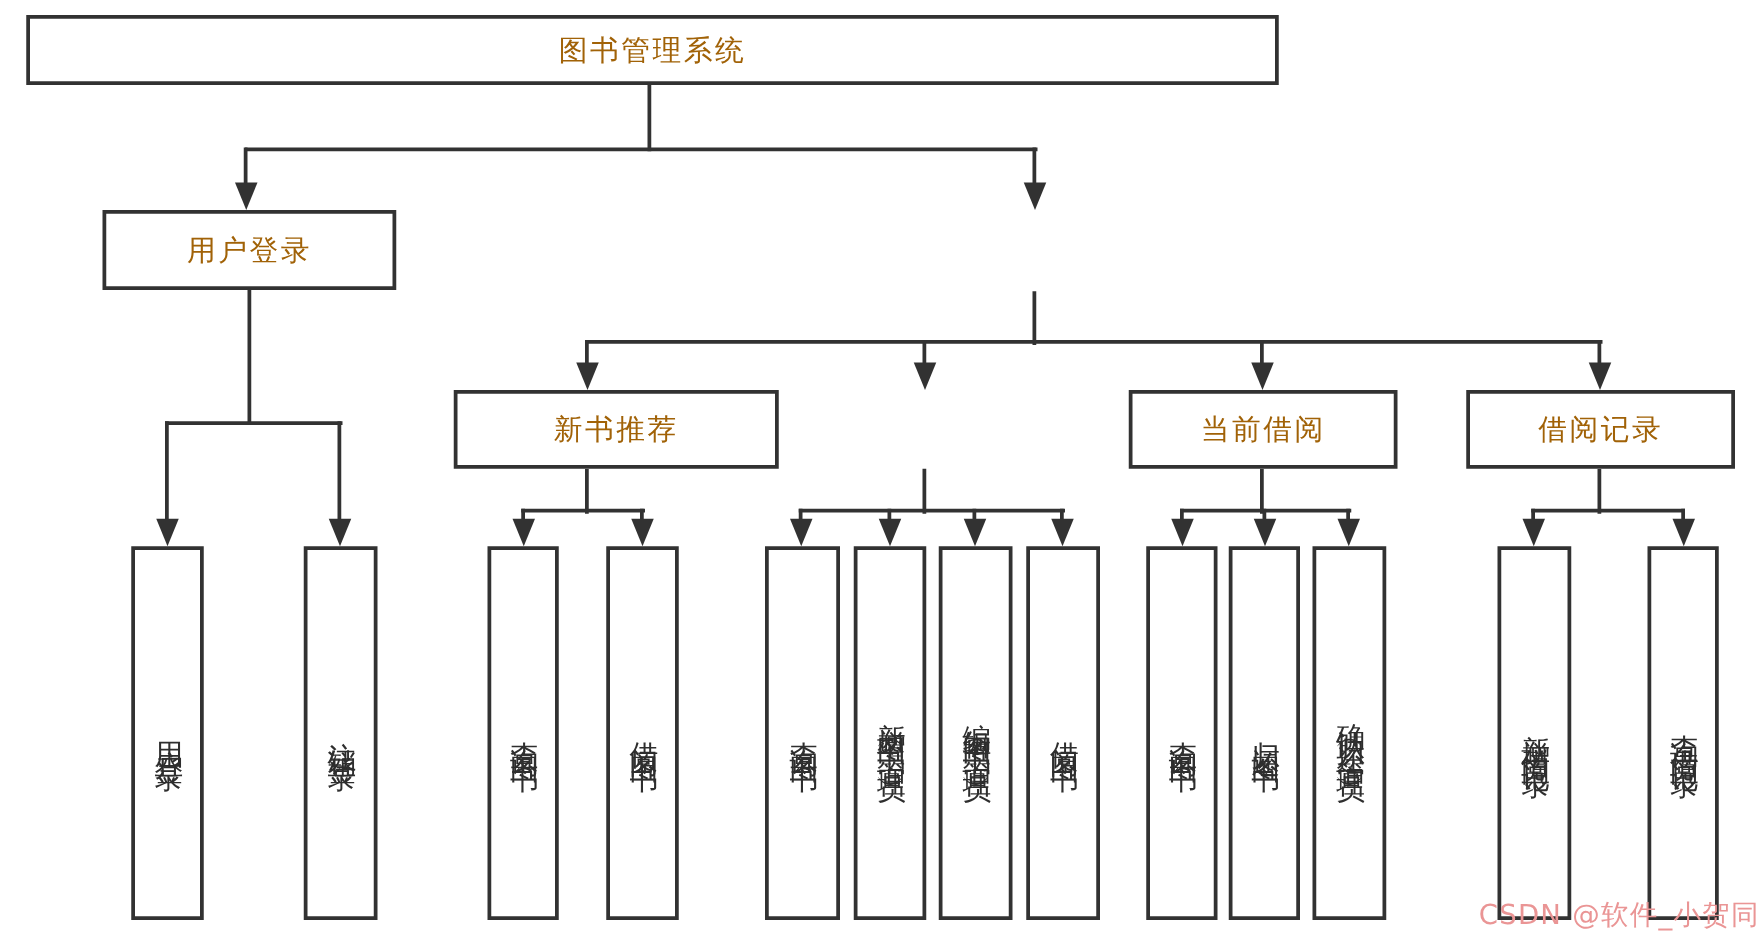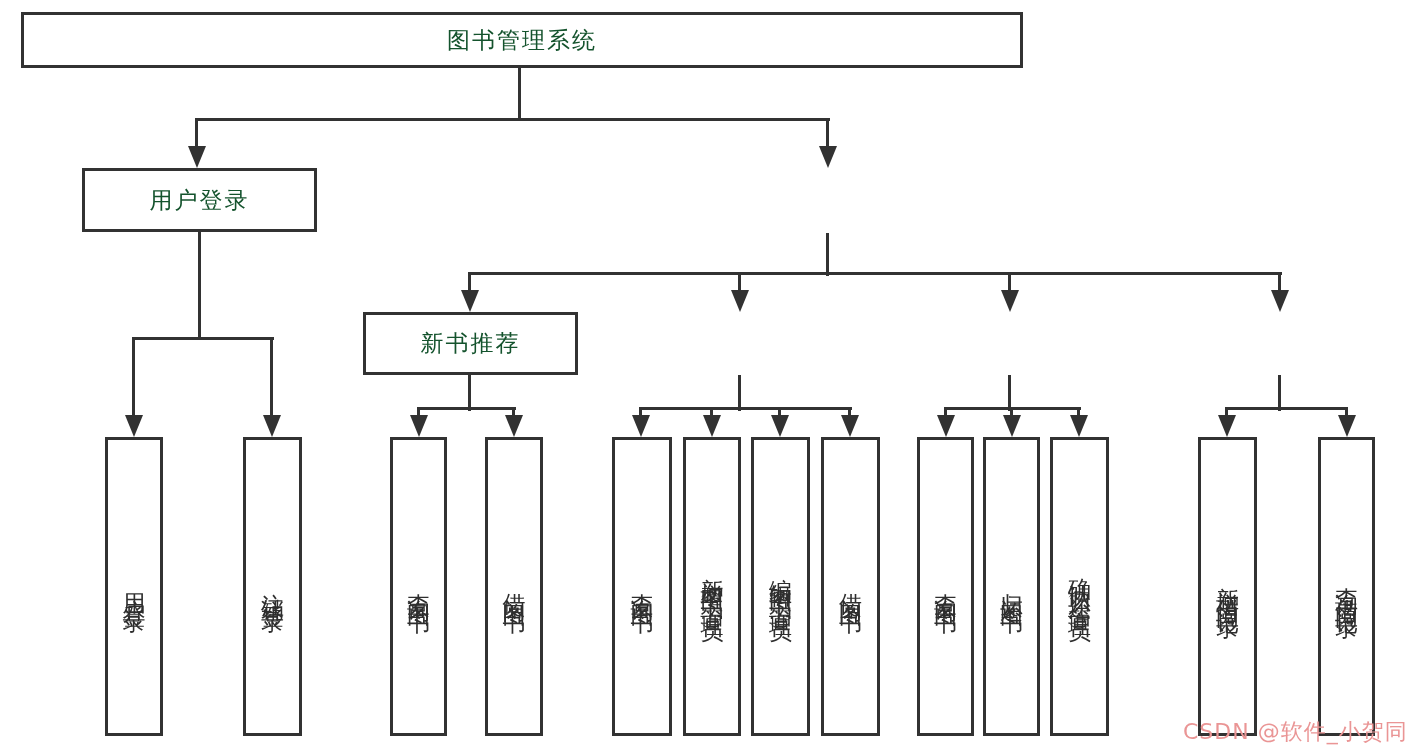--- a/index.html
+++ b/index.html
@@ -4,21 +4,21 @@
 <style>
   html,body{margin:0;padding:0;background:#fff;}
   #canvas{
     position:relative;width:1405px;height:747px;background:#ffffff;
     font-family:"DejaVu Sans","Liberation Sans",sans-serif;
     color:#2e2e2e;overflow:hidden;
   }
   .box{
     position:absolute;box-sizing:border-box;border:3px solid #323232;background:#fff;
     display:flex;align-items:center;justify-content:center;
-    font-size:23px;letter-spacing:2px;color:#14532d;z-index:2;
+    font-size:23px;letter-spacing:2px;color:#a16207;z-index:2;
   }
   .leaf{
     position:absolute;box-sizing:border-box;border:3px solid #323232;background:#fff;
     display:flex;align-items:center;justify-content:center;z-index:2;
   }
   .vtext{
     writing-mode:vertical-rl;text-orientation:mixed;
     font-size:23px;letter-spacing:6px;line-height:1;color:#2e2e2e;
   }
   .hl{position:absolute;height:3px;background:#323232;z-index:1;}
@@ -39,22 +39,28 @@
 <div id="canvas">
 
   <div class="box" style="left:21px;top:12px;width:1002px;height:56px;">
     <span>图书管理系统</span>
   </div>
 
   <div class="box" style="left:82px;top:168px;width:235px;height:64px;">
     <span>用户登录</span>
   </div>
 
-  <div class="box" style="left:363px;top:312px;width:215px;height:63px;">
+  <div class="box" style="left:363px;top:312px;width:260px;height:63px;">
     <span>新书推荐</span>
+  </div>
+  <div class="box" style="left:903px;top:312px;width:215px;height:63px;">
+    <span>当前借阅</span>
+  </div>
+  <div class="box" style="left:1173px;top:312px;width:215px;height:63px;">
+    <span>借阅记录</span>
   </div>
 
   <div class="leaf" style="left:105px;top:437px;width:58px;height:299px;">
     <span class="vtext">用户登录</span>
   </div>
   <div class="leaf" style="left:243px;top:437px;width:59px;height:299px;">
     <span class="vtext">注销登录</span>
   </div>
 
   <div class="leaf" style="left:390px;top:437px;width:57px;height:299px;">

